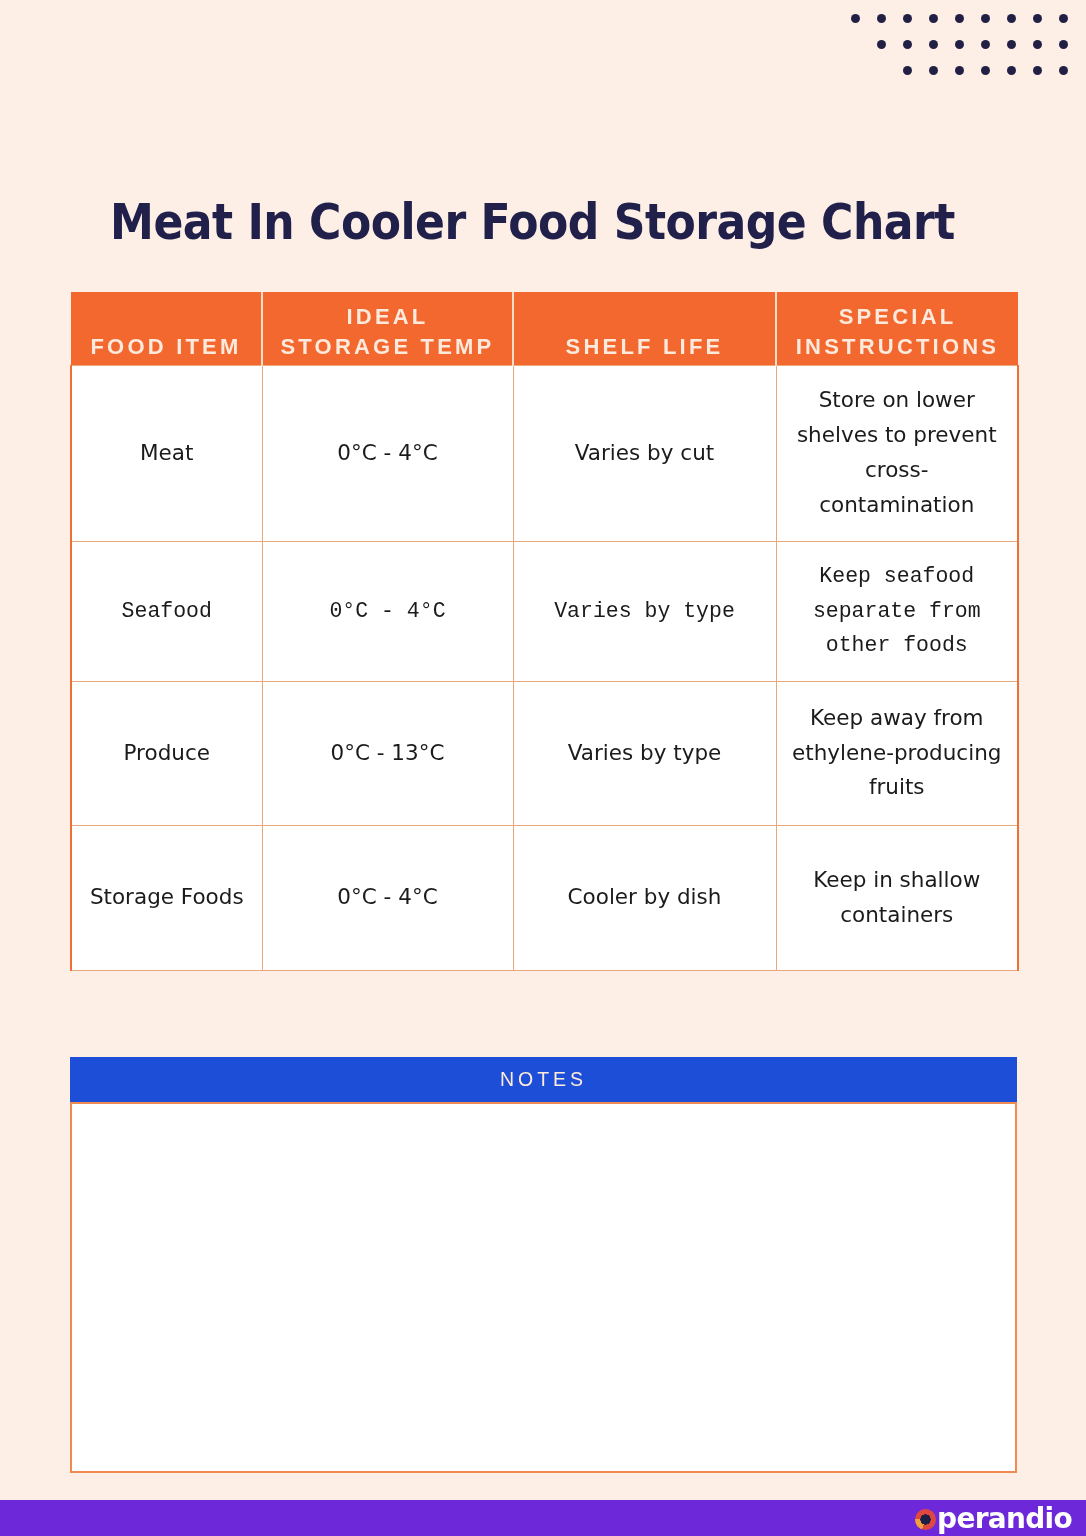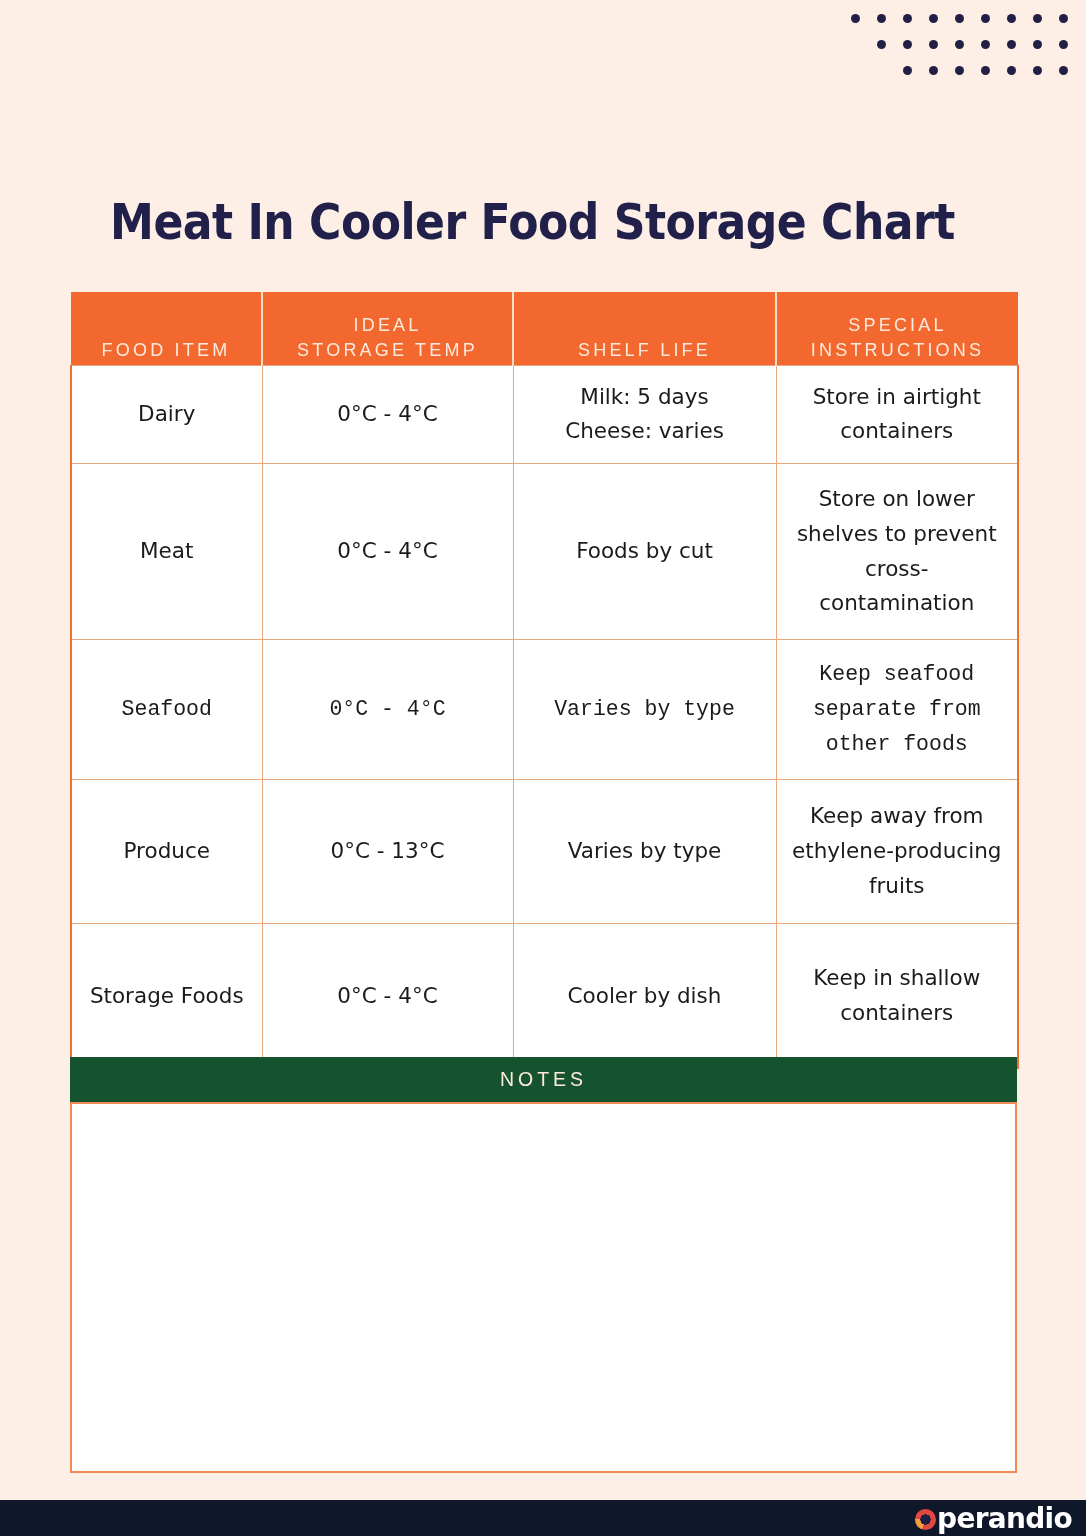--- a/index.html
+++ b/index.html
@@ -73,22 +73,22 @@
   #storage-table col.c4 { width: 242px; }
 
   #storage-table thead tr {
     background: #f2682f;
   }
   #storage-table thead th {
     height: 73px;
     vertical-align: bottom;
     padding: 0 6px 2px 6px;
     color: #fdeadd;
-    font-size: 18px;
-    font-weight: 400;
+    font-size: 22px;
+    font-weight: 700;
     letter-spacing: 3.2px;
     line-height: 1.38;
     text-transform: uppercase;
     text-align: center;
     border: none;
     box-sizing: border-box;
   }
   #storage-table thead th + th {
     border-left: 2px solid #fbdcc8;
   }
@@ -117,21 +117,21 @@
   #storage-table tbody tr td:first-child { border-left: 2px solid #ef7035; }
   #storage-table tbody tr td:last-child  { border-right: 2px solid #ef7035; }
 
   
   #notes-header {
     position: absolute;
     left: 70px;
     top: 1057px;
     width: 947px;
     height: 45px;
-    background: #14532d;
+    background: #1d4ed8;
     color: #fdeadd;
     font-size: 19.5px;
     letter-spacing: 4px;
     text-transform: uppercase;
     display: flex;
     align-items: center;
     justify-content: center;
     box-sizing: border-box;
   }
   #notes-box {
@@ -145,21 +145,21 @@
     box-sizing: border-box;
   }
 
   
   #footer-bar {
     position: absolute;
     left: 0;
     bottom: 0;
     width: 1086px;
     height: 36px;
-    background: #0f172a;
+    background: #6d28d9;
     display: flex;
     align-items: center;
     justify-content: flex-end;
   }
   #brand-logo {
     display: flex;
     align-items: center;
     margin-right: 14px;
   }
   #brand-logo .logo-mark {
@@ -243,45 +243,30 @@
         <span>SHELF LIFE</span>
       </th>
       <th>
         <span>SPECIAL</span><br>
         <span>INSTRUCTIONS</span>
       </th>
     </tr>
   </thead>
   <tbody>
 
-    <tr class="r-dairy">
-      <td>
-        <span>Dairy</span>
+
+    <tr class="r-meat">
+      <td>
+        <span>Meat</span>
       </td>
       <td>
         <span>0°C - 4°C</span>
       </td>
       <td>
-        <span class="cell-line">Milk: 5 days</span>
-        <span class="cell-line">Cheese: varies</span>
-      </td>
-      <td>
-        <span>Store in airtight containers</span>
-      </td>
-    </tr>
-
-    <tr class="r-meat">
-      <td>
-        <span>Meat</span>
-      </td>
-      <td>
-        <span>0°C - 4°C</span>
-      </td>
-      <td>
-        <span class="cell-line">Foods by cut</span>
+        <span class="cell-line">Varies by cut</span>
       </td>
       <td>
         <span>Store on lower shelves to prevent cross-contamination</span>
       </td>
     </tr>
 
     <tr class="r-seafood">
       <td>
         <span>Seafood</span>
       </td>

